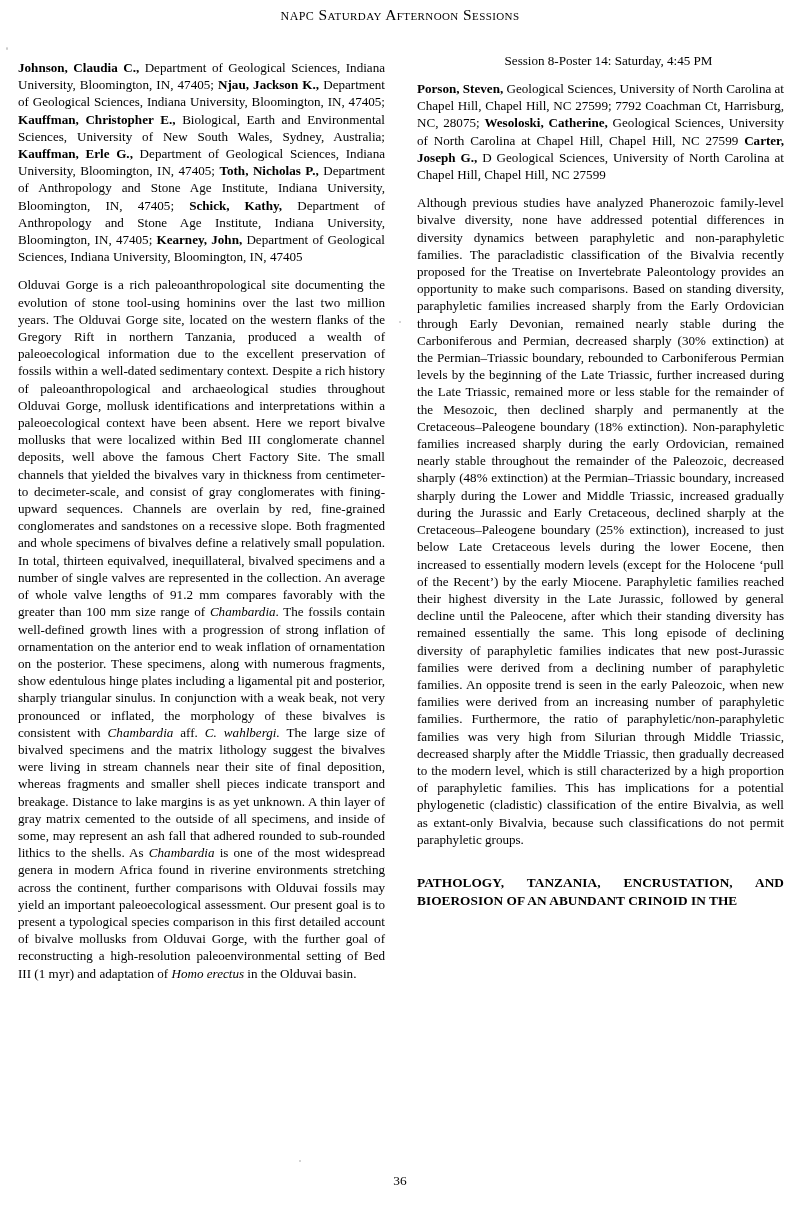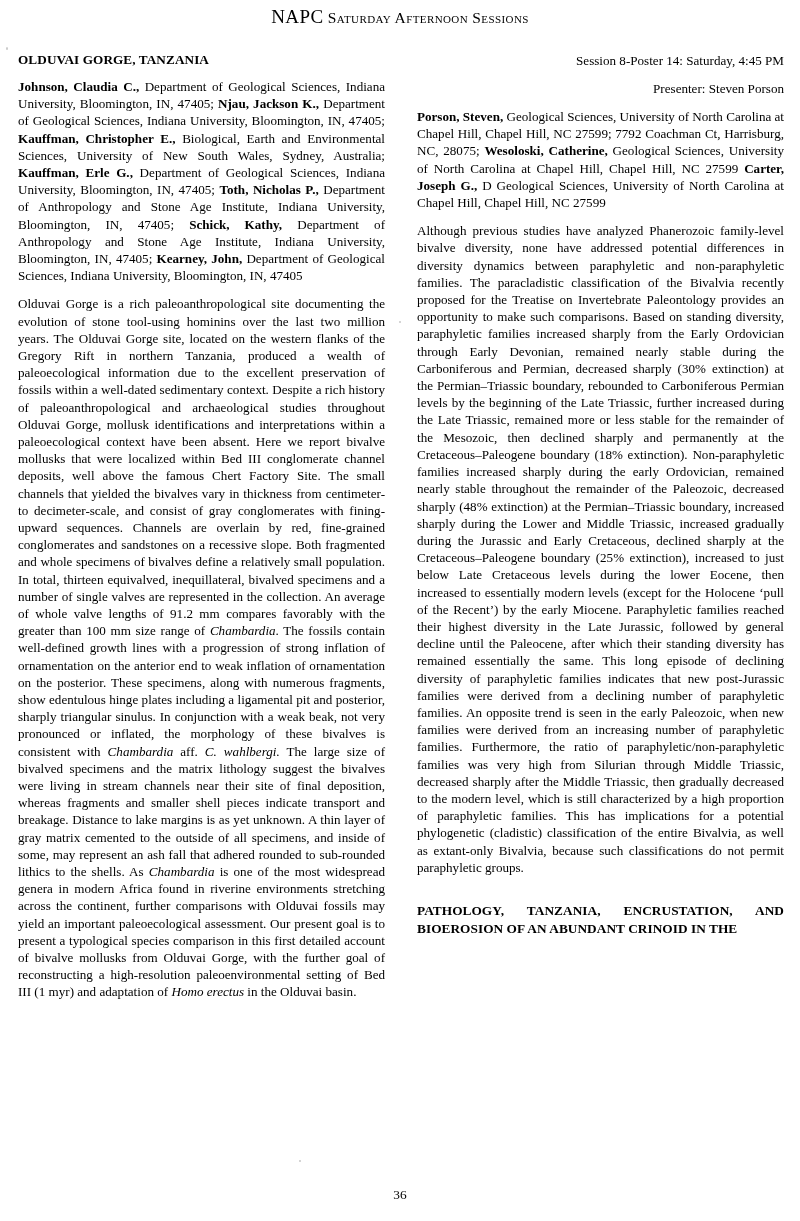--- a/index.html
+++ b/index.html
@@ -31,21 +31,21 @@
     left: 0;
     width: 800px;
     text-align: center;
     font-family: "Liberation Serif", "DejaVu Serif", serif;
     font-size: 15.5px;
     letter-spacing: 0.4px;
     font-variant: small-caps;
     white-space: nowrap;
   }
   .running-head .rh-first {
-    font-size: 19px;
+    font-size: 12px;
     font-variant: normal;
     text-align: center;
   }
 
   
   .columns {
     position: absolute;
     top: 52px;
     left: 18px;
     width: 766px;
@@ -65,21 +65,21 @@
     font-weight: bold;
     line-height: 1.28;
     margin: 0 0 9px 0;
     text-align: left;
     letter-spacing: 0.1px;
   }
   .meta-line {
     font-size: 13.1px;
     line-height: 1.30;
     margin: 0 0 11px 16px;
-    text-align: right;
+    text-align: center;
   }
   .art-title {
     font-size: 13.3px;
     font-weight: bold;
     line-height: 1.33;
     margin: 0 0 10px 0;
     text-align: justify;
     text-justify: inter-word;
     letter-spacing: 0.05px;
   }
@@ -100,21 +100,21 @@
     text-justify: inter-word;
     hyphens: none;
   }
   .abstract i, .authors i { font-style: italic; }
 
   .gap-block { height: 26px; }
 
   
   .folio {
     position: absolute;
-    bottom: 18px;
+    bottom: 32px;
     left: 0;
     width: 800px;
     text-align: center;
     font-size: 13.4px;
   }
 
   
   .speck {
     position: absolute;
     background: #9a9a9a;
@@ -132,33 +132,31 @@
   </div>
 
   <div class="speck" style="left:6px; top:47px; width:2px; height:3px;"></div>
   <div class="speck" style="left:399px; top:321px; width:2px; height:2px;"></div>
   <div class="speck" style="left:299px; top:1160px; width:2px; height:2px;"></div>
 
   <div class="columns">
 
     <div class="col">
 
-      <div class="sec-head">OLDUVAI GORGE, TANZANIA</div>
 
       <div class="authors"><b>Johnson, Claudia C.,</b> Department of Geological Sciences, Indiana University, Bloomington, IN, 47405; <b>Njau, Jackson K.,</b> Department of Geological Sciences, Indiana University, Bloomington, IN, 47405; <b>Kauffman, Christopher E.,</b> Biological, Earth and Environmental Sciences, University of New South Wales, Sydney, Australia; <b>Kauffman, Erle G.,</b> Department of Geological Sciences, Indiana University, Bloomington, IN, 47405; <b>Toth, Nicholas P.,</b> Department of Anthropology and Stone Age Institute, Indiana University, Bloomington, IN, 47405; <b>Schick, Kathy,</b> Department of Anthropology and Stone Age Institute, Indiana University, Bloomington, IN, 47405; <b>Kearney, John,</b> Department of Geological Sciences, Indiana University, Bloomington, IN, 47405</div>
 
       <div class="abstract">Olduvai Gorge is a rich paleoanthropological site documenting the evolution of stone tool-using hominins over the last two million years. The Olduvai Gorge site, located on the western flanks of the Gregory Rift in northern Tanzania, produced a wealth of paleoecological information due to the excellent preservation of fossils within a well-dated sedimentary context. Despite a rich history of paleoanthropological and archaeological studies throughout Olduvai Gorge, mollusk identifications and interpretations within a paleoecological context have been absent. Here we report bivalve mollusks that were localized within Bed III conglomerate channel deposits, well above the famous Chert Factory Site. The small channels that yielded the bivalves vary in thickness from centimeter- to decimeter-scale, and consist of gray conglomerates with fining-upward sequences. Channels are overlain by red, fine-grained conglomerates and sandstones on a recessive slope. Both fragmented and whole specimens of bivalves define a relatively small population. In total, thirteen equivalved, inequillateral, bivalved specimens and a number of single valves are represented in the collection. An average of whole valve lengths of 91.2 mm compares favorably with the greater than 100 mm size range of <i>Chambardia</i>. The fossils contain well-defined growth lines with a progression of strong inflation of ornamentation on the anterior end to weak inflation of ornamentation on the posterior. These specimens, along with numerous fragments, show edentulous hinge plates including a ligamental pit and posterior, sharply triangular sinulus. In conjunction with a weak beak, not very pronounced or inflated, the morphology of these bivalves is consistent with <i>Chambardia</i> aff. <i>C. wahlbergi.</i> The large size of bivalved specimens and the matrix lithology suggest the bivalves were living in stream channels near their site of final deposition, whereas fragments and smaller shell pieces indicate transport and breakage. Distance to lake margins is as yet unknown. A thin layer of gray matrix cemented to the outside of all specimens, and inside of some, may represent an ash fall that adhered rounded to sub-rounded lithics to the shells. As <i>Chambardia</i> is one of the most widespread genera in modern Africa found in riverine environments stretching across the continent, further comparisons with Olduvai fossils may yield an important paleoecological assessment. Our present goal is to present a typological species comparison in this first detailed account of bivalve mollusks from Olduvai Gorge, with the further goal of reconstructing a high-resolution paleoenvironmental setting of Bed III (1 myr) and adaptation of <i>Homo erectus</i> in the Olduvai basin.</div>
 
     </div>
 
     <div class="col">
 
       <div class="meta-line">Session 8-Poster 14: Saturday, 4:45 PM</div>
 
-      <div class="meta-line">Presenter: Steven Porson</div>
 
 
       <div class="authors"><b>Porson, Steven,</b> Geological Sciences, University of North Carolina at Chapel Hill, Chapel Hill, NC 27599; 7792 Coachman Ct, Harrisburg, NC, 28075; <b>Wesoloski, Catherine,</b> Geological Sciences, University of North Carolina at Chapel Hill, Chapel Hill, NC 27599 <b>Carter, Joseph G.,</b> D Geological Sciences, University of North Carolina at Chapel Hill, Chapel Hill, NC 27599</div>
 
       <div class="abstract">Although previous studies have analyzed Phanerozoic family-level bivalve diversity, none have addressed potential differences in diversity dynamics between paraphyletic and non-paraphyletic families. The paracladistic classification of the Bivalvia recently proposed for the Treatise on Invertebrate Paleontology provides an opportunity to make such comparisons. Based on standing diversity, paraphyletic families increased sharply from the Early Ordovician through Early Devonian, remained nearly stable during the Carboniferous and Permian, decreased sharply (30% extinction) at the Permian–Triassic boundary, rebounded to Carboniferous Permian levels by the beginning of the Late Triassic, further increased during the Late Triassic, remained more or less stable for the remainder of the Mesozoic, then declined sharply and permanently at the Cretaceous–Paleogene boundary (18% extinction). Non-paraphyletic families increased sharply during the early Ordovician, remained nearly stable throughout the remainder of the Paleozoic, decreased sharply (48% extinction) at the Permian–Triassic boundary, increased sharply during the Lower and Middle Triassic, increased gradually during the Jurassic and Early Cretaceous, declined sharply at the Cretaceous–Paleogene boundary (25% extinction), increased to just below Late Cretaceous levels during the lower Eocene, then increased to essentially modern levels (except for the Holocene ‘pull of the Recent’) by the early Miocene. Paraphyletic families reached their highest diversity in the Late Jurassic, followed by general decline until the Paleocene, after which their standing diversity has remained essentially the same. This long episode of declining diversity of paraphyletic families indicates that new post-Jurassic families were derived from a declining number of paraphyletic families. An opposite trend is seen in the early Paleozoic, when new families were derived from an increasing number of paraphyletic families. Furthermore, the ratio of paraphyletic/non-paraphyletic families was very high from Silurian through Middle Triassic, decreased sharply after the Middle Triassic, then gradually decreased to the modern level, which is still characterized by a high proportion of paraphyletic families. This has implications for a potential phylogenetic (cladistic) classification of the entire Bivalvia, as well as extant-only Bivalvia, because such classifications do not permit paraphyletic groups.</div>
 
       <div class="gap-block"></div>
 
 
 

